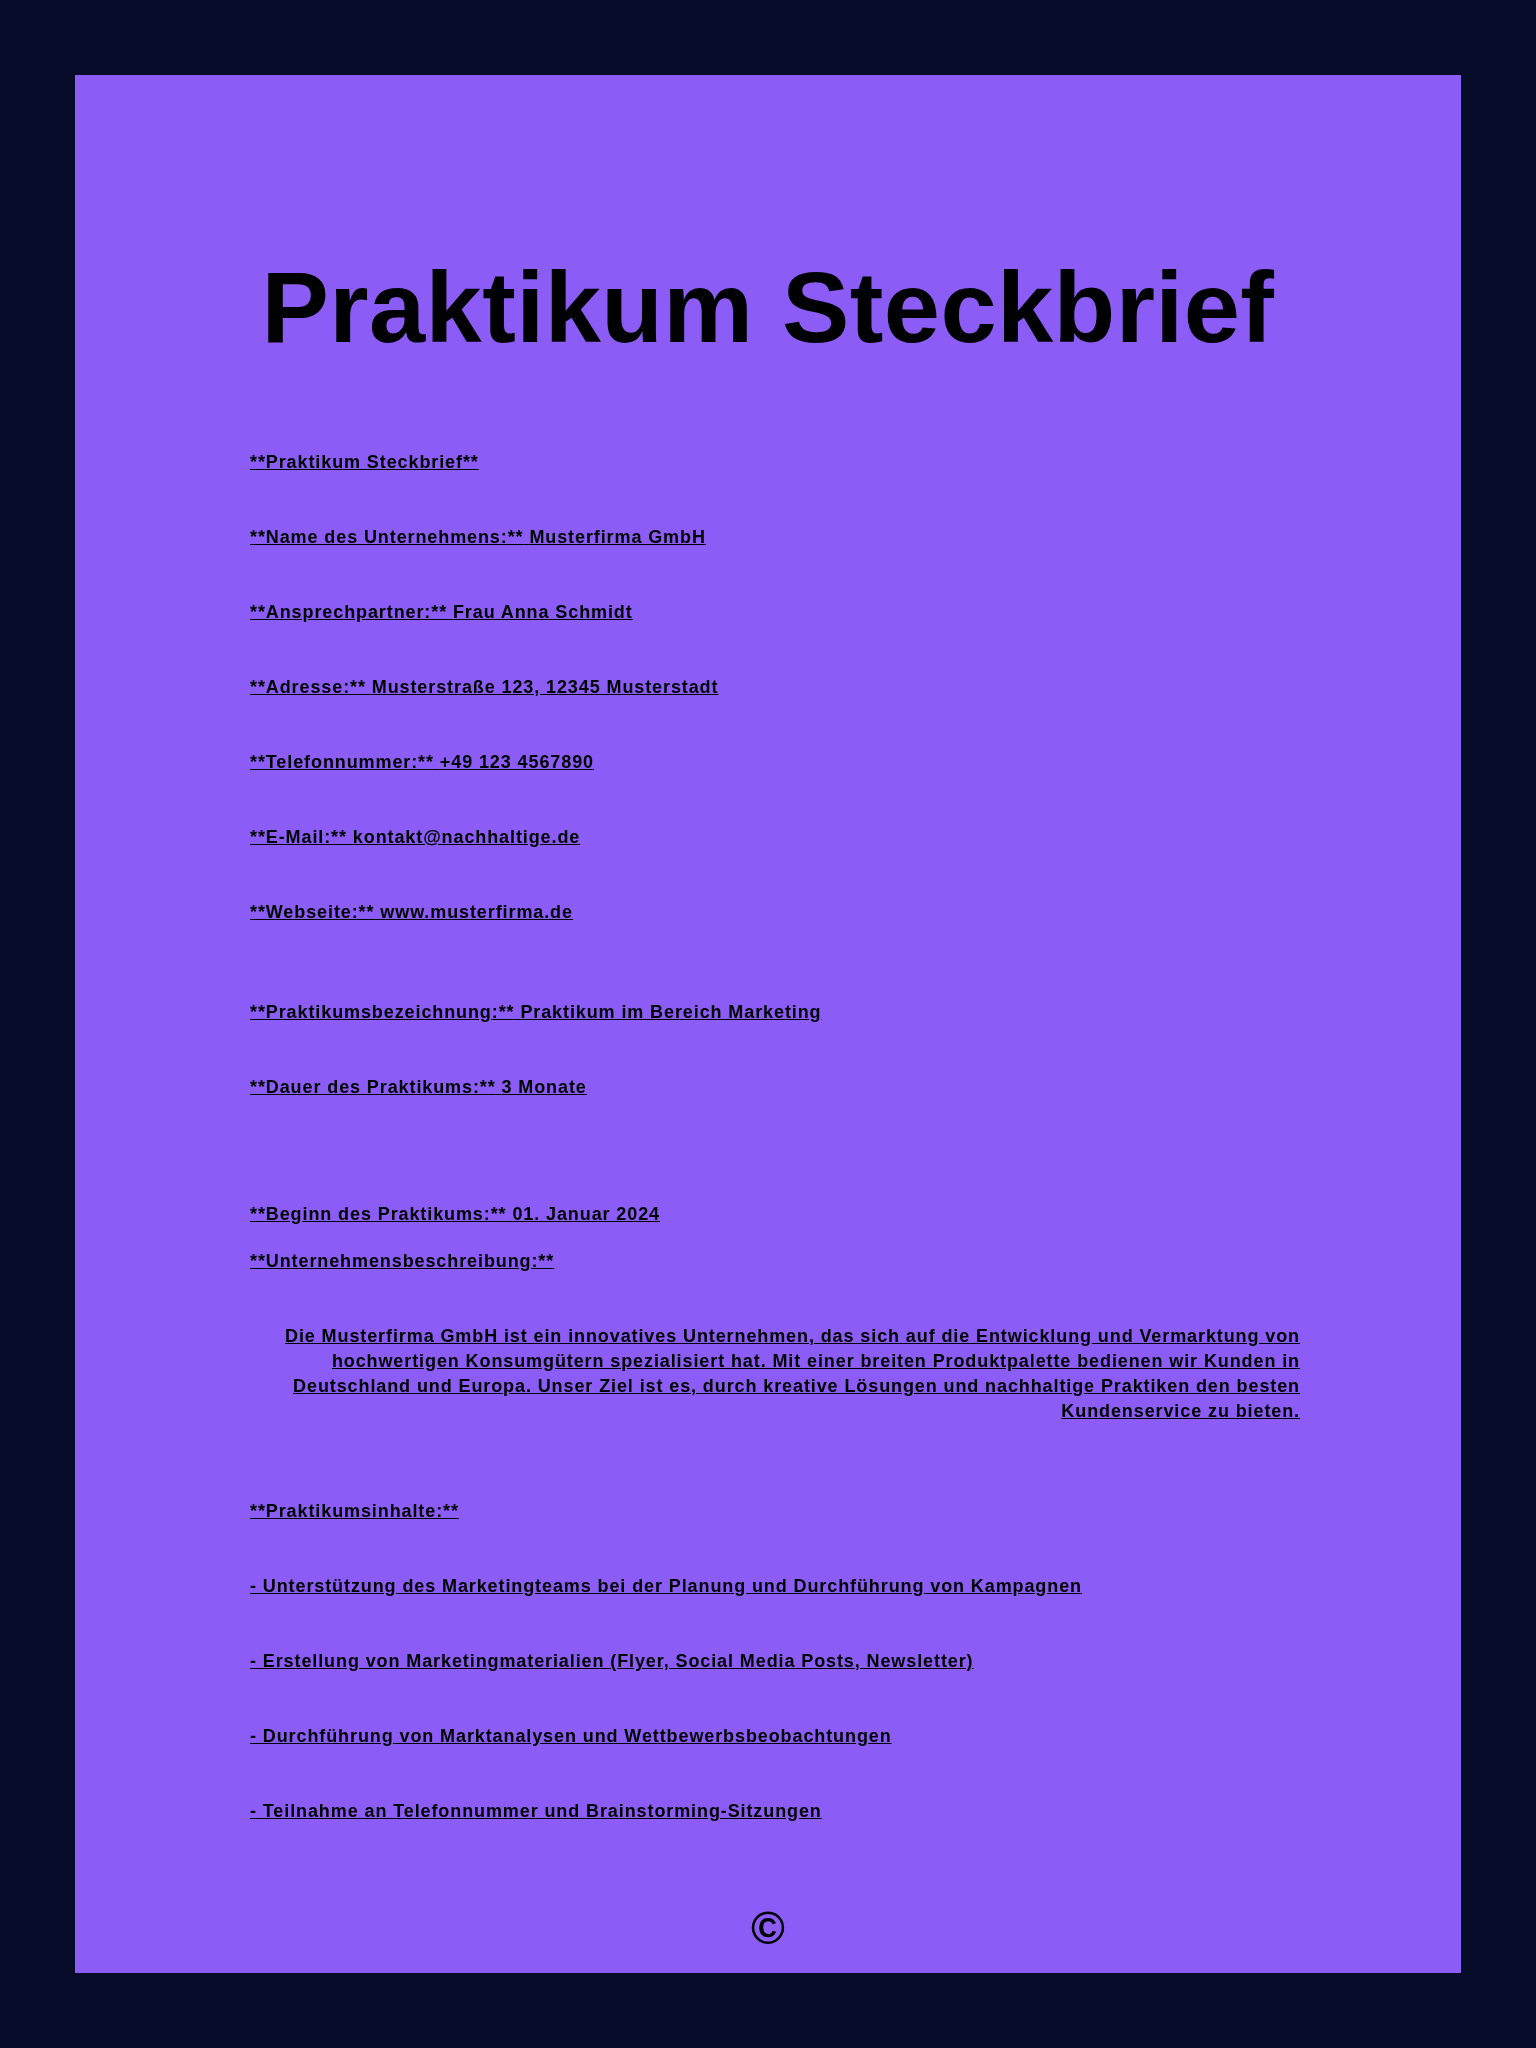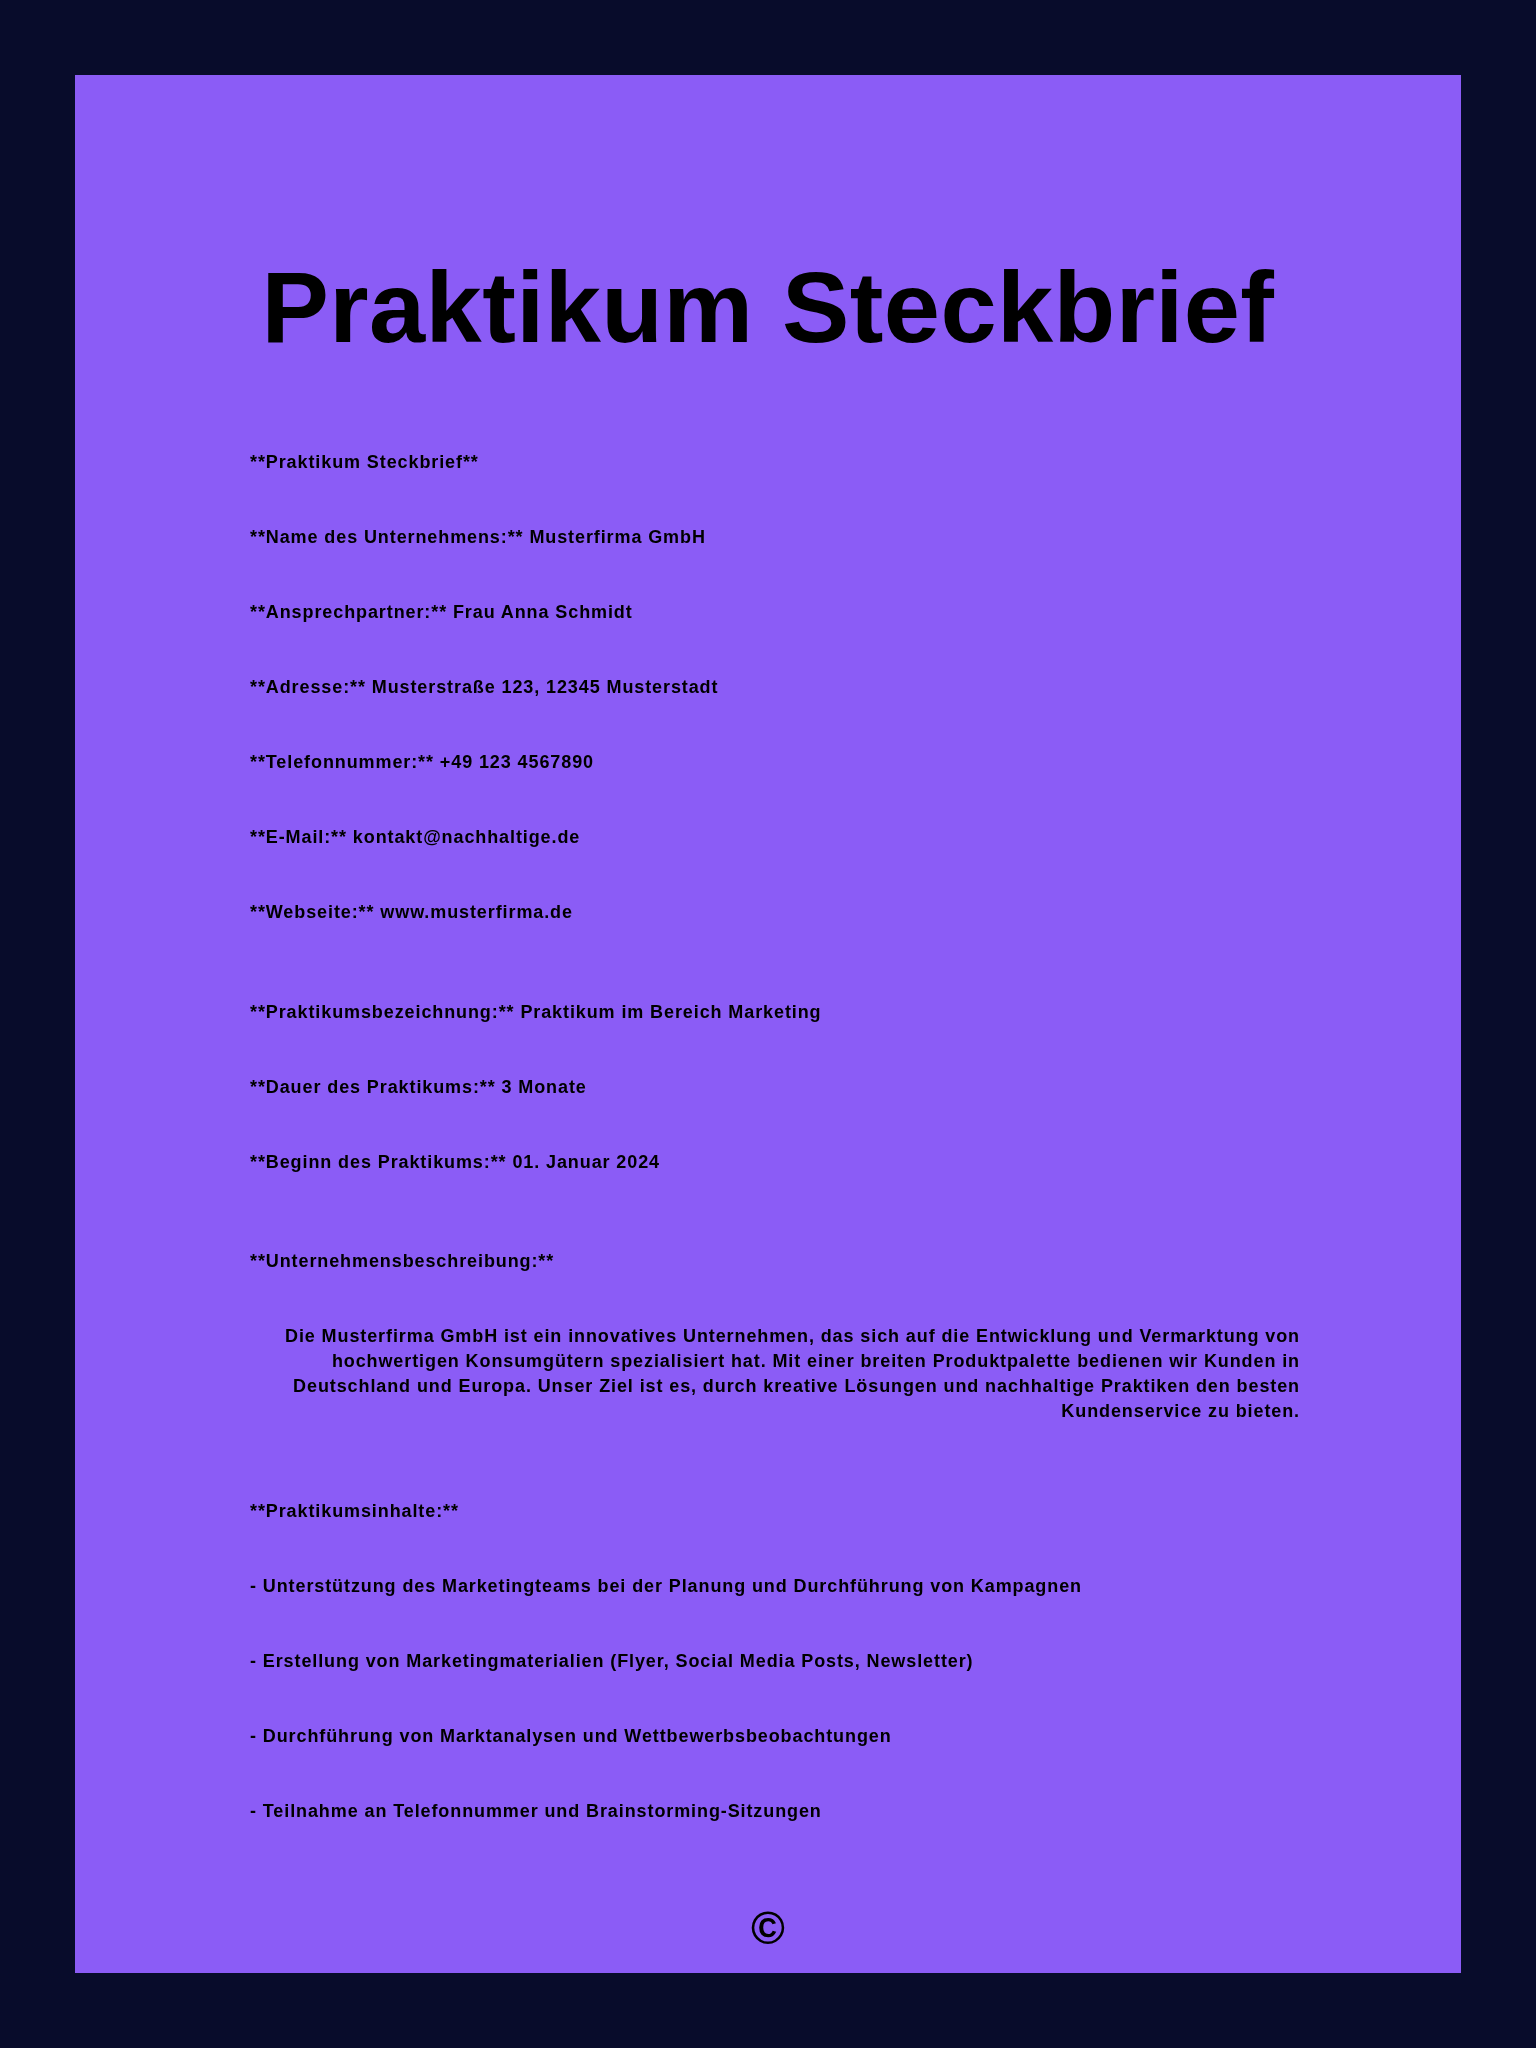--- a/index.html
+++ b/index.html
@@ -41,20 +41,21 @@
     left: 175px;
     width: 1040px;
     margin: 0;
     font-family: "Liberation Sans", sans-serif;
     font-weight: bold;
     font-size: 18px;
     line-height: 25px;
     letter-spacing: 0.9px;
     color: #000000;
     white-space: nowrap;
+    text-decoration: underline;
   }
   .para {
     white-space: normal;
     width: 1050px;
     text-align: right;
   }
   .copyright {
     position: absolute;
     left: 0;
     width: 1386px;
@@ -85,21 +86,21 @@
   <p class="line" style="top:675px"><span>**Telefonnummer:**</span> <span>+49 123 4567890</span></p>
 
   <p class="line" style="top:750px"><span>**E-Mail:**</span> <span>kontakt@nachhaltige.de</span></p>
 
   <p class="line" style="top:925px"><span>**Praktikumsbezeichnung:**</span> <span>Praktikum im Bereich Marketing</span></p>
 
   <p class="line" style="top:825px"><span>**Webseite:**</span> <span>www.musterfirma.de</span></p>
 
   <p class="line" style="top:1000px"><span>**Dauer des Praktikums:**</span> <span>3 Monate</span></p>
 
-  <p class="line" style="top:1075px"><span>**Beginn des Praktikums:**</span> <span>01. Januar 2024</span></p>
+  <p class="line" style="top:1127px"><span>**Beginn des Praktikums:**</span> <span>01. Januar 2024</span></p>
 
   <p class="line" style="top:1174px">**Unternehmensbeschreibung:**</p>
 
   <p class="line para" style="top:1249px">Die Musterfirma GmbH ist ein innovatives Unternehmen, das sich auf die Entwicklung und Vermarktung von hochwertigen Konsumgütern spezialisiert hat. Mit einer breiten Produktpalette bedienen wir Kunden in Deutschland und Europa. Unser Ziel ist es, durch kreative Lösungen und nachhaltige Praktiken den besten Kundenservice zu bieten.</p>
 
   <p class="line" style="top:1424px">**Praktikumsinhalte:**</p>
 
   <p class="line" style="top:1499px">- Unterstützung des Marketingteams bei der Planung und Durchführung von Kampagnen</p>
 
   <p class="line" style="top:1649px">- Durchführung von Marktanalysen und Wettbewerbsbeobachtungen</p>

